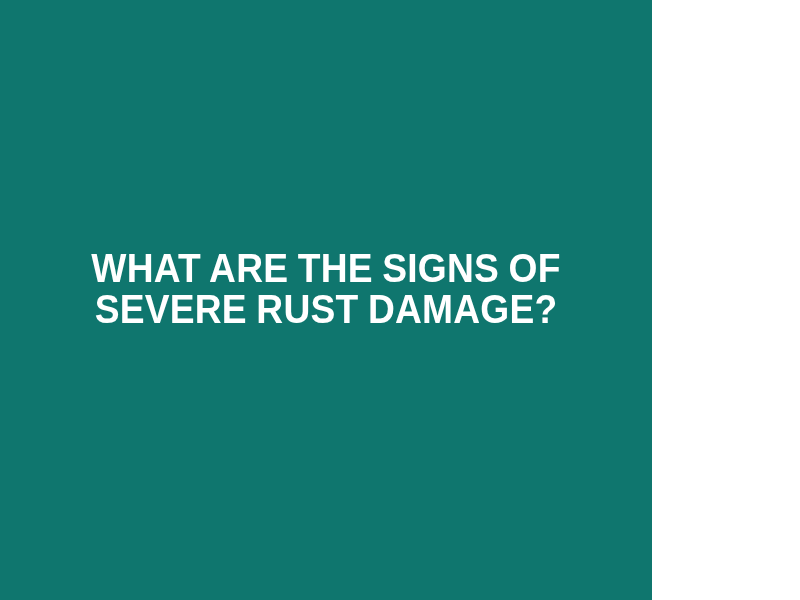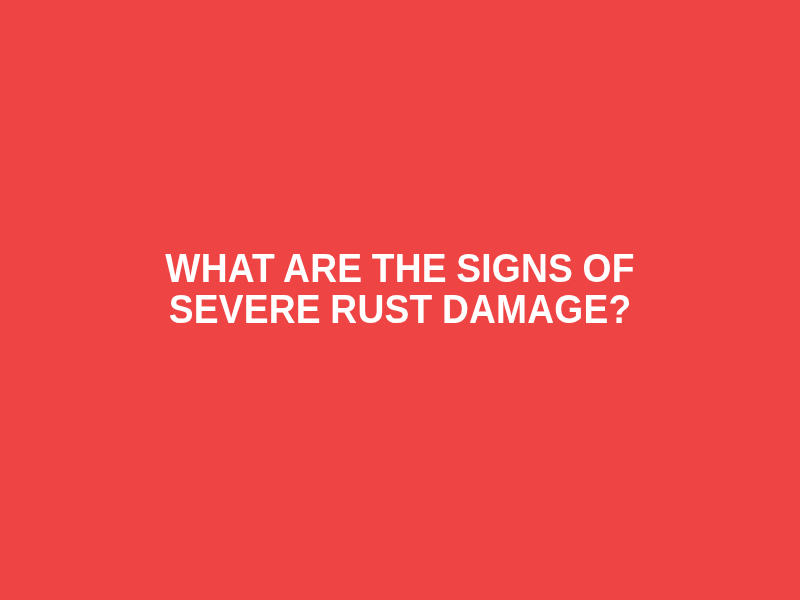--- a/index.html
+++ b/index.html
@@ -12,24 +12,24 @@
     width: 800px;
     height: 600px;
     overflow: hidden;
     background: #ffffff;
     font-family: "Liberation Sans", sans-serif;
   }
 
   
   .banner {
     position: relative;
-    width: 800px;
+    width: 652px;
     height: 600px;
     box-sizing: border-box;
-    background-color: #ef4444;
+    background-color: #0f766e;
     display: flex;
     align-items: center;
     justify-content: center;
     overflow: hidden;
   }
 
   
   .title-block {
     width: 680px;
     margin: 0 auto;

